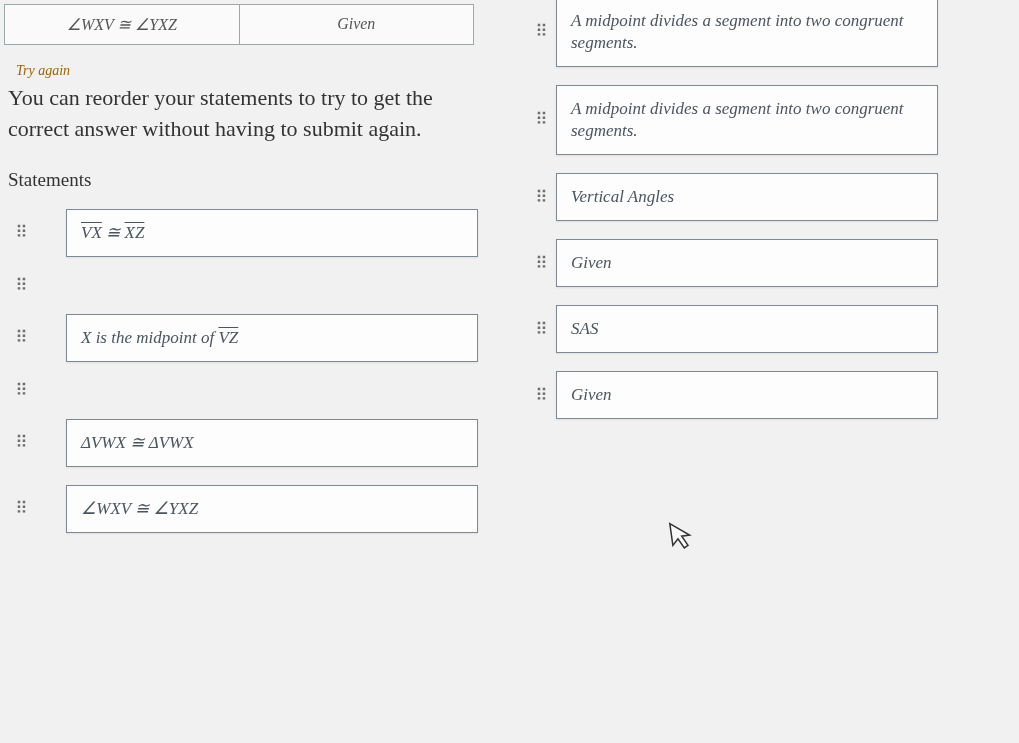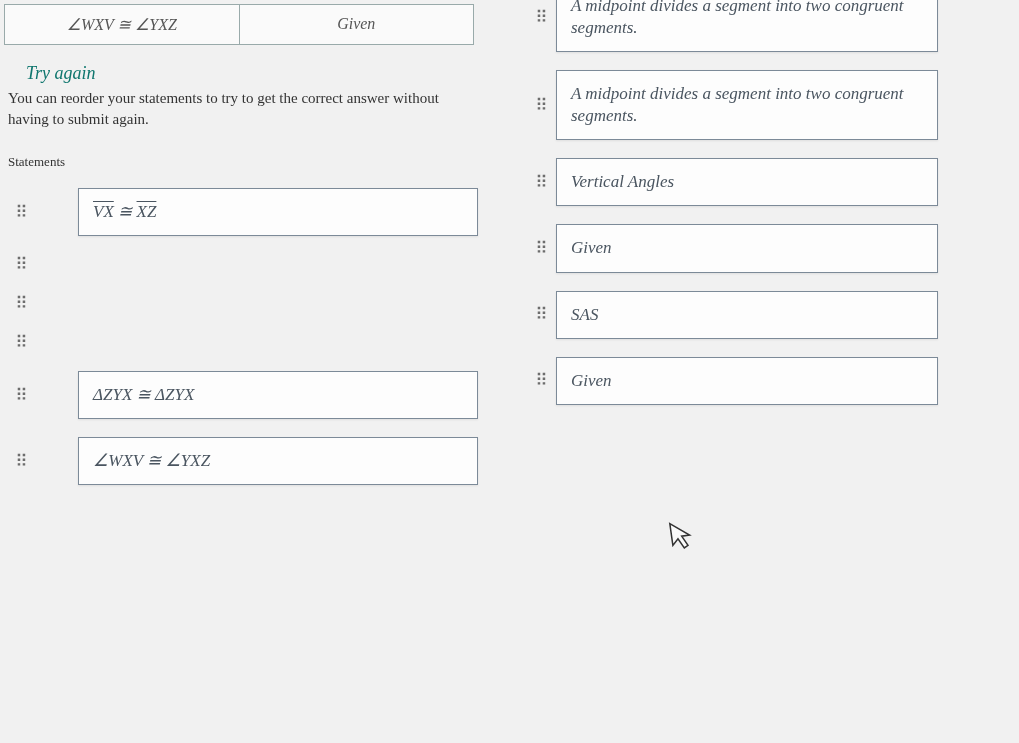--- a/index.html
+++ b/index.html
@@ -24,43 +24,43 @@
   .top-cell {
     flex: 1;
     padding: 10px 14px;
     text-align: center;
     border-right: 1px solid #9aa;
     font-style: italic;
     color: #555;
   }
   .top-cell:last-child { border-right: none; }
   .try-again {
-    color: #0f766e;
+    color: #a16207;
     font-style: italic;
     font-family: Georgia, serif;
-    font-size: 18px;
-    margin: 18px 0 0 26px;
+    font-size: 14px;
+    margin: 18px 0 0 16px;
   }
   .hint {
     color: #333;
-    font-size: 15px;
+    font-size: 22px;
     line-height: 1.4;
     margin: 4px 0 0 8px;
     width: 470px;
   }
   .columns {
     display: flex;
     gap: 50px;
     margin-top: 0;
     padding: 0 8px;
   }
   .col-left { width: 470px; }
   .col-right { width: 410px; margin-top: -148px;}
   .section-label {
-    font-size: 13px;
+    font-size: 19px;
     color: #333;
     margin: 24px 0 18px 0;
   }
   .item-row {
     display: flex;
     align-items: stretch;
     margin-bottom: 18px;
   }
   .handle {
     width: 28px;
@@ -77,21 +77,21 @@
     flex: 1;
     border: 1.5px solid #7c8a98;
     background: #fdfdfd;
     padding: 12px 14px;
     font-style: italic;
     color: #4a5560;
     font-size: 17px;
     line-height: 1.3;
     box-shadow: 0 1px 2px rgba(0,0,0,0.08);
   }
-  .col-left .card { margin-left: 42px; }
+  .col-left .card { margin-left: 30px; }
   .cursor {
     position: absolute;
     left: 670px;
     top: 520px;
     font-size: 28px;
     color: #2a2a2a;
     transform: rotate(-8deg);
   }
   .ov { text-decoration: overline; }
 </style>
@@ -112,27 +112,28 @@
     <div id="statements-list">
         <div class="item-row">
           <div class="handle">⠿</div>
           <div class="card"><span class="ov">VX</span> ≅ <span class="ov">XZ</span></div>
         </div>
         <div class="item-row">
           <div class="handle">⠿</div>
         </div>
         <div class="item-row">
           <div class="handle">⠿</div>
+          <div class="card">X is the midpoint of <span class="ov">VZ</span></div>
         </div>
         <div class="item-row">
           <div class="handle">⠿</div>
         </div>
         <div class="item-row">
           <div class="handle">⠿</div>
-          <div class="card">ΔZYX ≅ ΔZYX</div>
+          <div class="card">ΔVWX ≅ ΔVWX</div>
         </div>
         <div class="item-row">
           <div class="handle">⠿</div>
           <div class="card">∠WXV ≅ ∠YXZ</div>
         </div>
       </div>
   </div>
   <div class="col-right">
     <div id="reasons-list">
         <div class="item-row">

